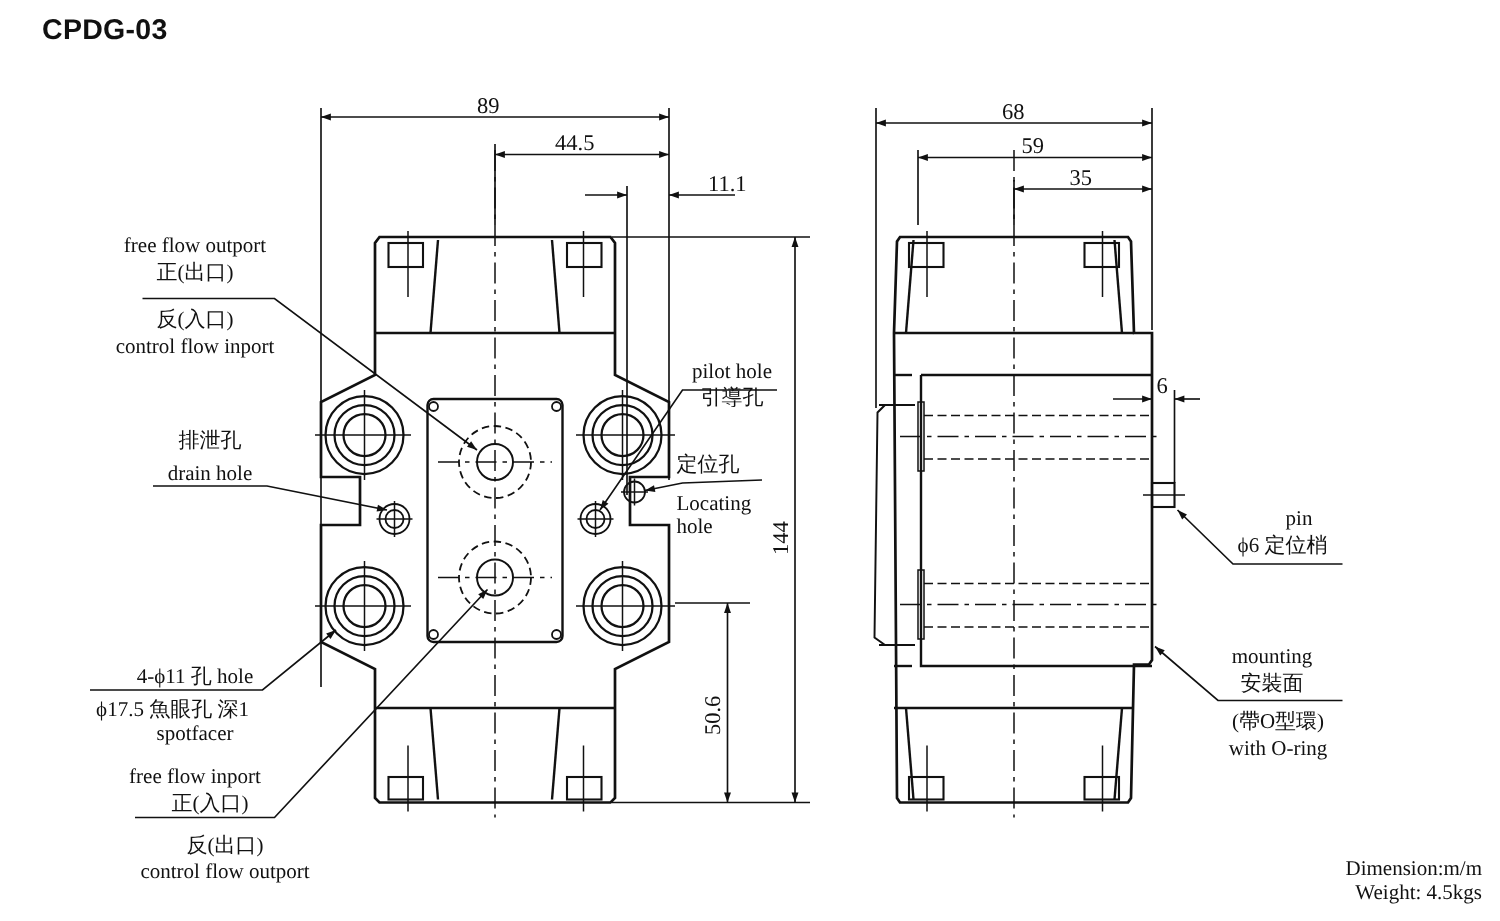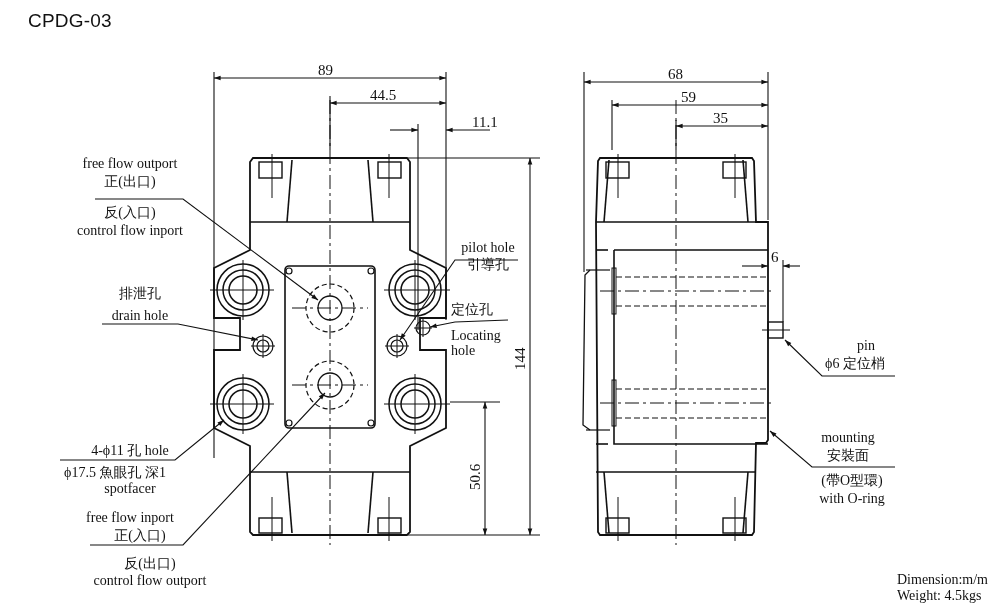--- a/index.html
+++ b/index.html
@@ -1,22 +1,22 @@
 <!DOCTYPE html>
 <html><head>
 <meta charset="utf-8">
 <style>
   html, body { margin: 0; padding: 0; background: #ffffff; }
   body { width: 1000px; height: 614px; position: relative; overflow: hidden; font-family: "Liberation Serif", serif; color: #111; }
-  .title { position: absolute; left: 28px; top: 10px; font-family: "Liberation Sans", sans-serif; font-weight: normal; font-size: 19px; letter-spacing: 0.2px; }
+  .title { position: absolute; left: 28px; top: 10px; font-family: "Liberation Sans", sans-serif; font-weight: bold; font-size: 19px; letter-spacing: 0.2px; }
   svg { position: absolute; left: 0; top: 0; }
   svg text { font-family: "Liberation Serif", "DejaVu Serif", serif; fill: #111; }
   .lbl { font-size: 14px; }
   .dim { font-size: 15px; }
-  .footer { position: absolute; right: 12px; bottom: 10px; font-size: 14px; line-height: 16px; }
+  .footer { position: absolute; right: 12px; bottom: 10px; font-size: 14px; line-height: 16px; text-align: right; }
 </style>
 </head>
 <body>
 
 <div class="title">CPDG-03</div>
 
 <svg width="1000" height="614" viewBox="0 0 1000 614" stroke="#111" fill="none" stroke-width="1.6">
   <defs>
     <marker id="arr" viewBox="0 0 10 10" refX="10" refY="5" markerWidth="9" markerHeight="6" orient="auto-start-reverse">
       <path d="M0,1.5 L10,5 L0,8.5 z" fill="#111" stroke="none"></path>

